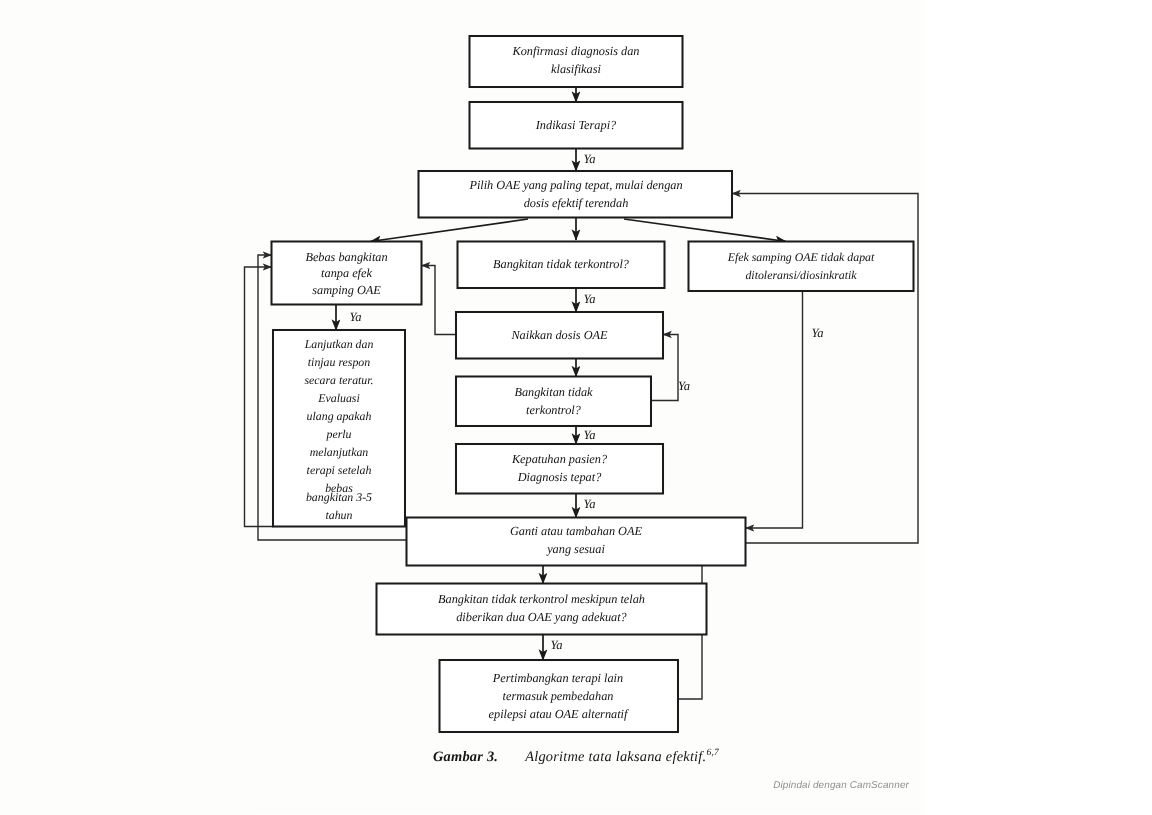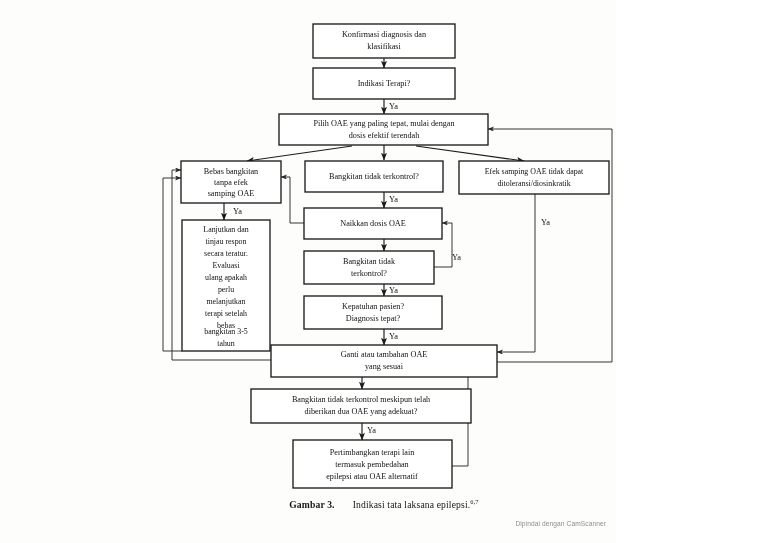--- a/index.html
+++ b/index.html
@@ -14,20 +14,21 @@
     overflow: hidden;
     font-family: "Liberation Serif", serif;
     color: #1a1a1a;
     position: relative;
   }
   #page {
     position: relative;
     width: 616px;
     height: 543px;
     background: #fdfdfc;
+    font-style: italic;
   }
   svg#flow {
     position: absolute;
     left: 0;
     top: 0;
     width: 768px;
     height: 543px;
   }
   .node-rect {
     fill: #ffffff;
@@ -231,18 +232,18 @@
     <g>
       <rect class="node-rect" x="293" y="440" width="159" height="48"></rect>
       <text class="node-text" x="372" y="453">Pertimbangkan terapi lain</text>
       <text class="node-text" x="372" y="465">termasuk pembedahan</text>
       <text class="node-text" x="372" y="477">epilepsi atau OAE alternatif</text>
     </g>
 
   </svg>
 
   <div class="caption">
-    <span class="cap-num">Gambar 3.</span><span>Indikasi tata laksana epilepsi.</span><sup>6,7</sup>
+    <span class="cap-num">Gambar 3.</span><span>Algoritme tata laksana efektif.</span><sup>6,7</sup>
   </div>
 
   <div class="watermark">Dipindai dengan CamScanner</div>
 
 </div>
 
 </body></html>

